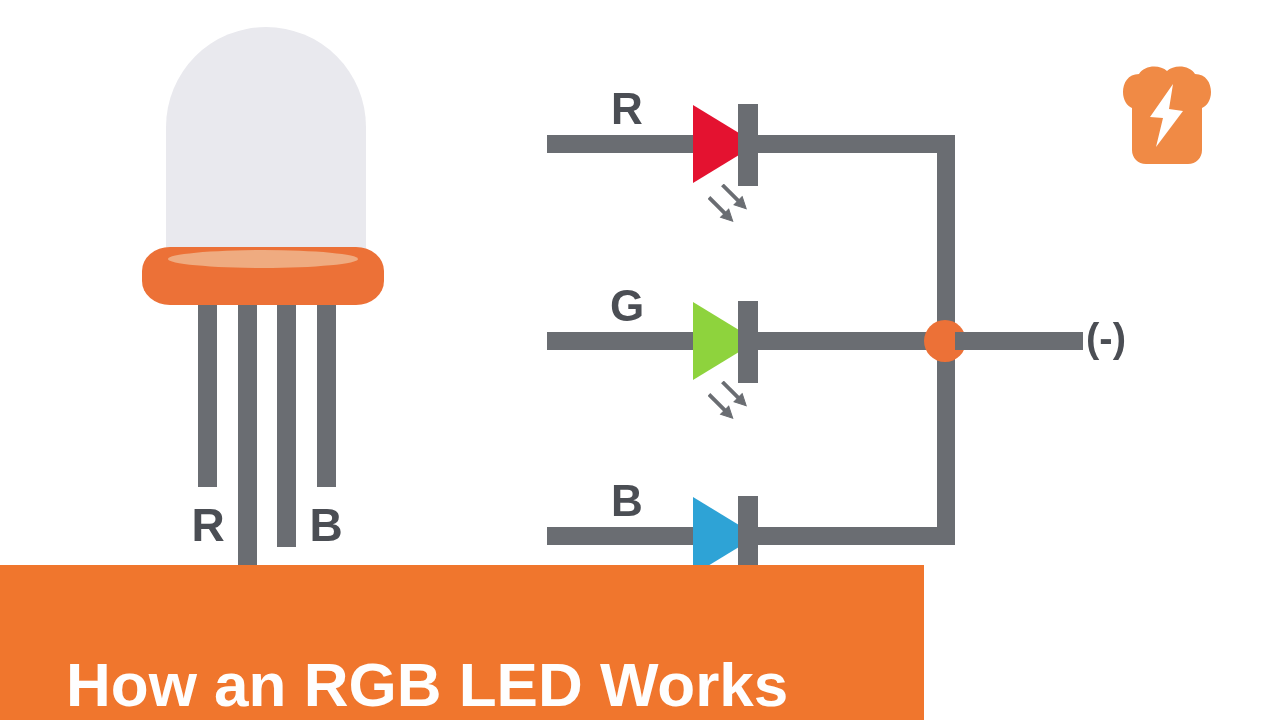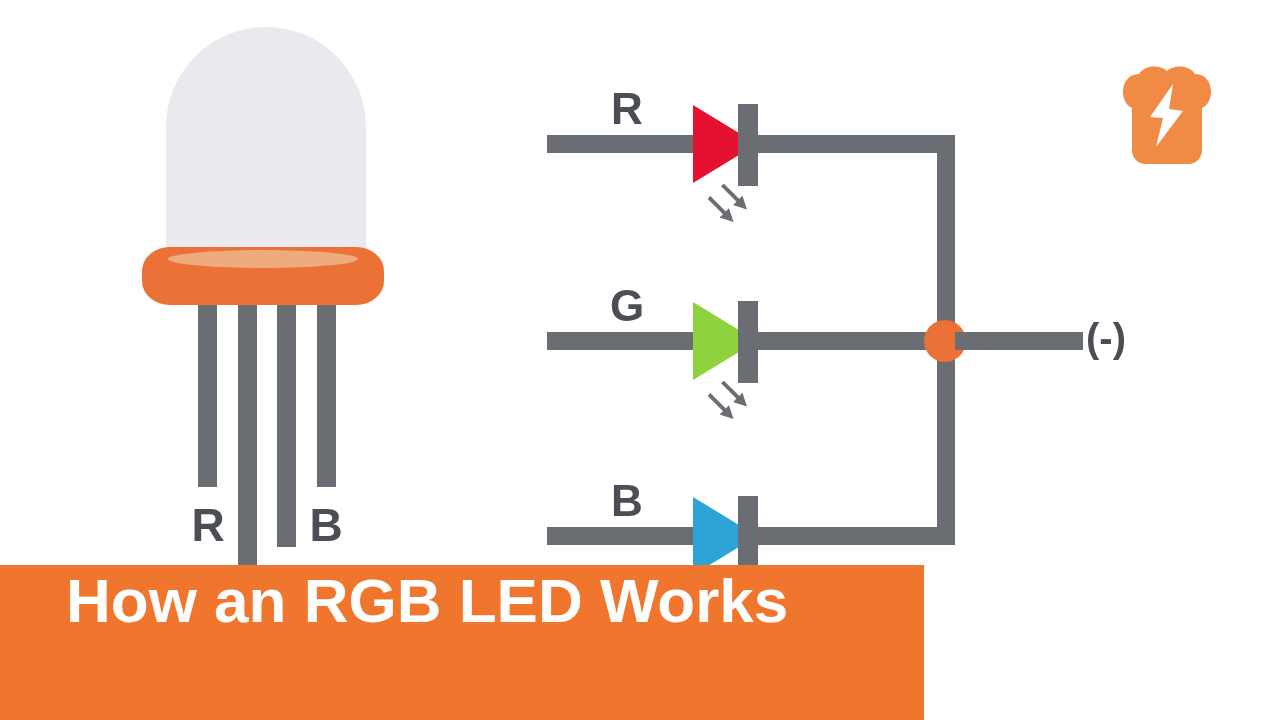--- a/index.html
+++ b/index.html
@@ -80,21 +80,21 @@
   
   .logo { position: absolute; left: 1122px; top: 64px; }
 
   
   .banner {
     position: absolute;
     left: 0; top: 565px;
     width: 924px; height: 155px;
     background: #f0762d;
     display: flex;
-    align-items: flex-start;
+    align-items: flex-end;
   }
   .banner-title {
     padding-left: 66px;
     font-size: 62px;
     font-weight: 700;
     color: #fefefe;
     letter-spacing: 0px;
     white-space: nowrap;
   }
 </style>

